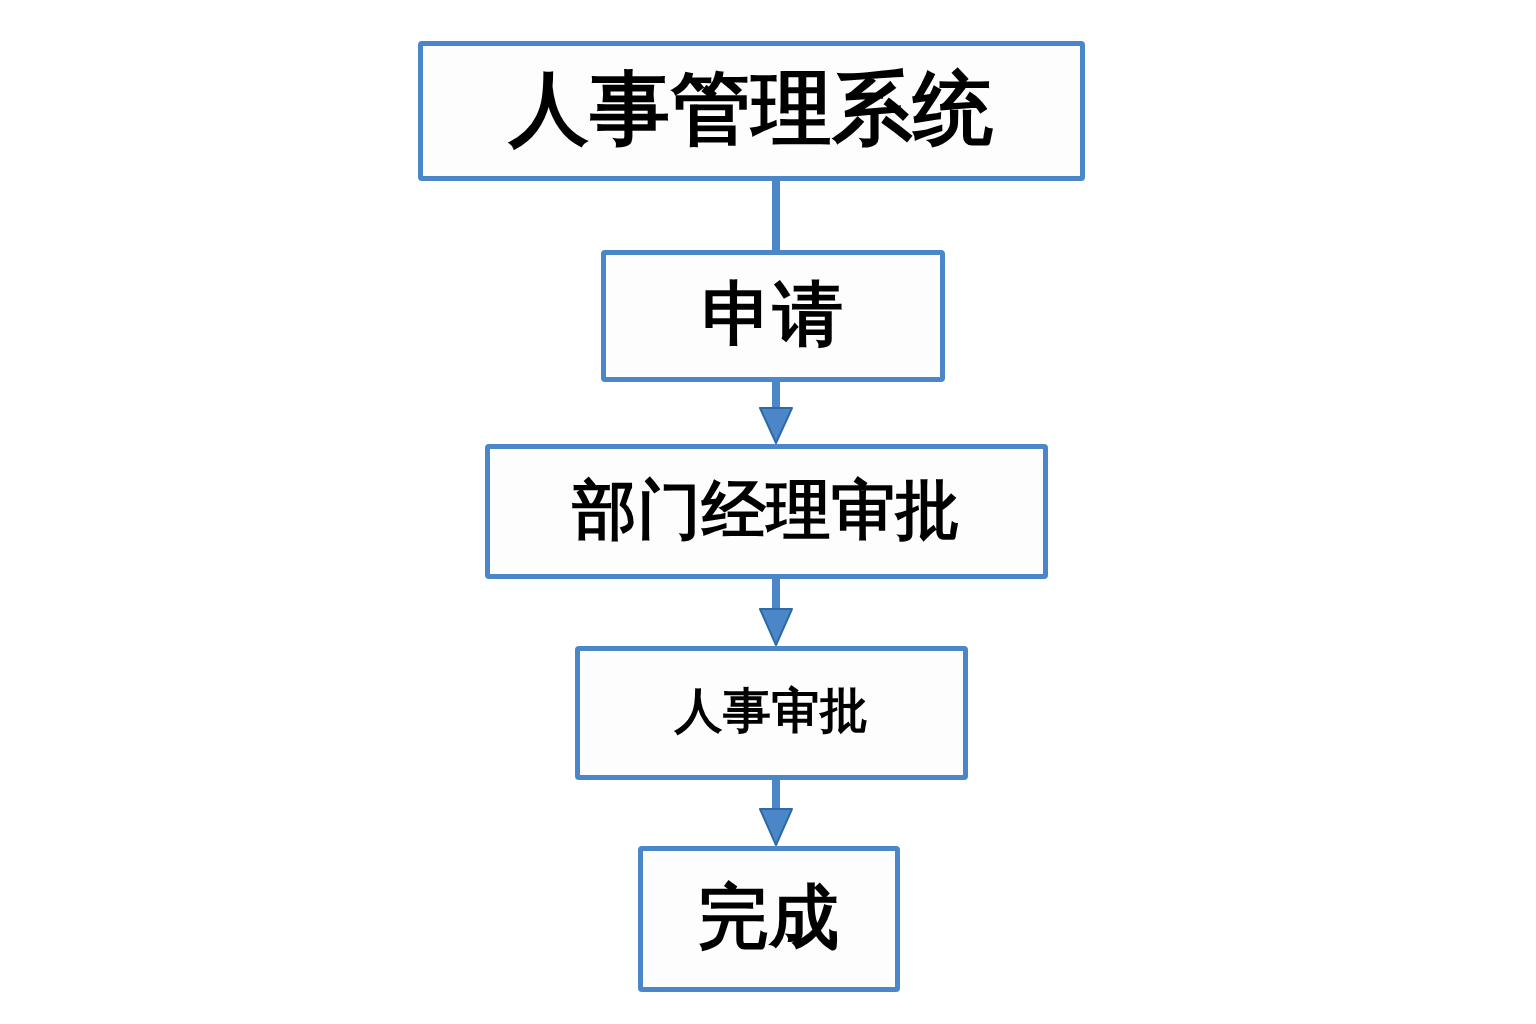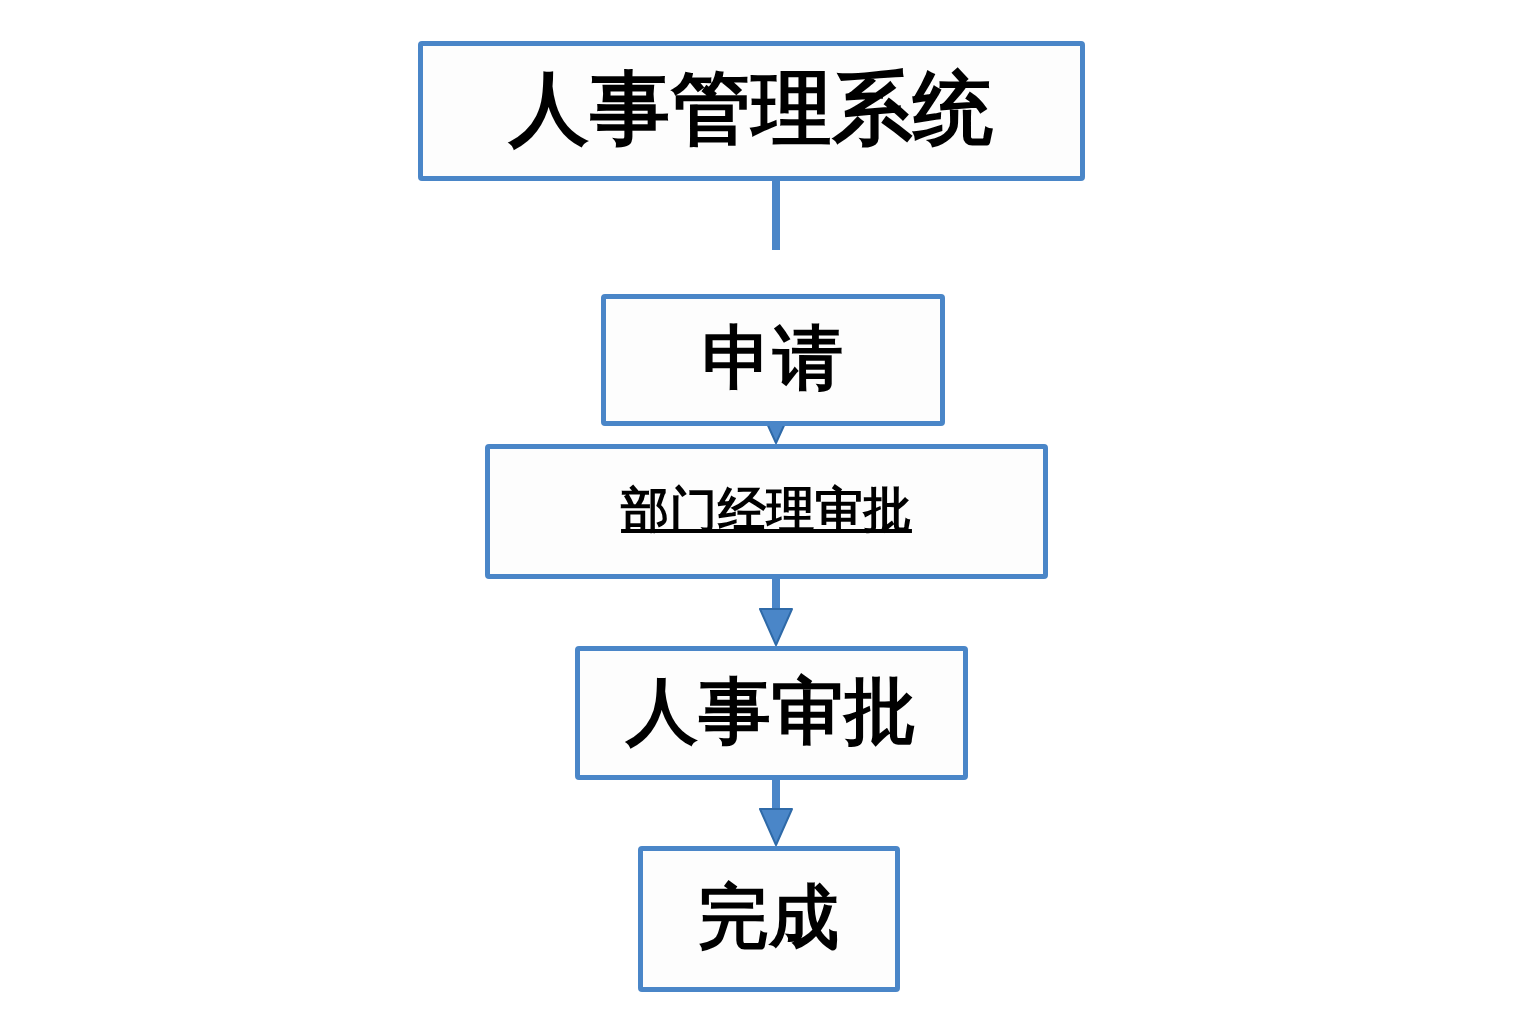--- a/index.html
+++ b/index.html
@@ -48,32 +48,30 @@
   
   #node-system {
     left: 418px;  top: 41px;
     width: 667px; height: 140px;
     font-size: 80px;
   }
   #node-apply {
     left: 601px;  top: 250px;
     width: 344px; height: 132px;
     font-size: 70px;
-    margin-top: 44px;
   }
   #node-dept-approval {
     left: 485px;  top: 444px;
     width: 563px; height: 135px;
-    font-size: 48px;
-    text-decoration: underline;
+    font-size: 64px;
   }
   #node-hr-approval {
     left: 575px;  top: 646px;
     width: 393px; height: 134px;
-    font-size: 72px;
+    font-size: 48px;
   }
   #node-complete {
     left: 638px;  top: 846px;
     width: 262px; height: 146px;
     font-size: 70px;
   }
 
   
   #connector-layer {
     position: absolute;

